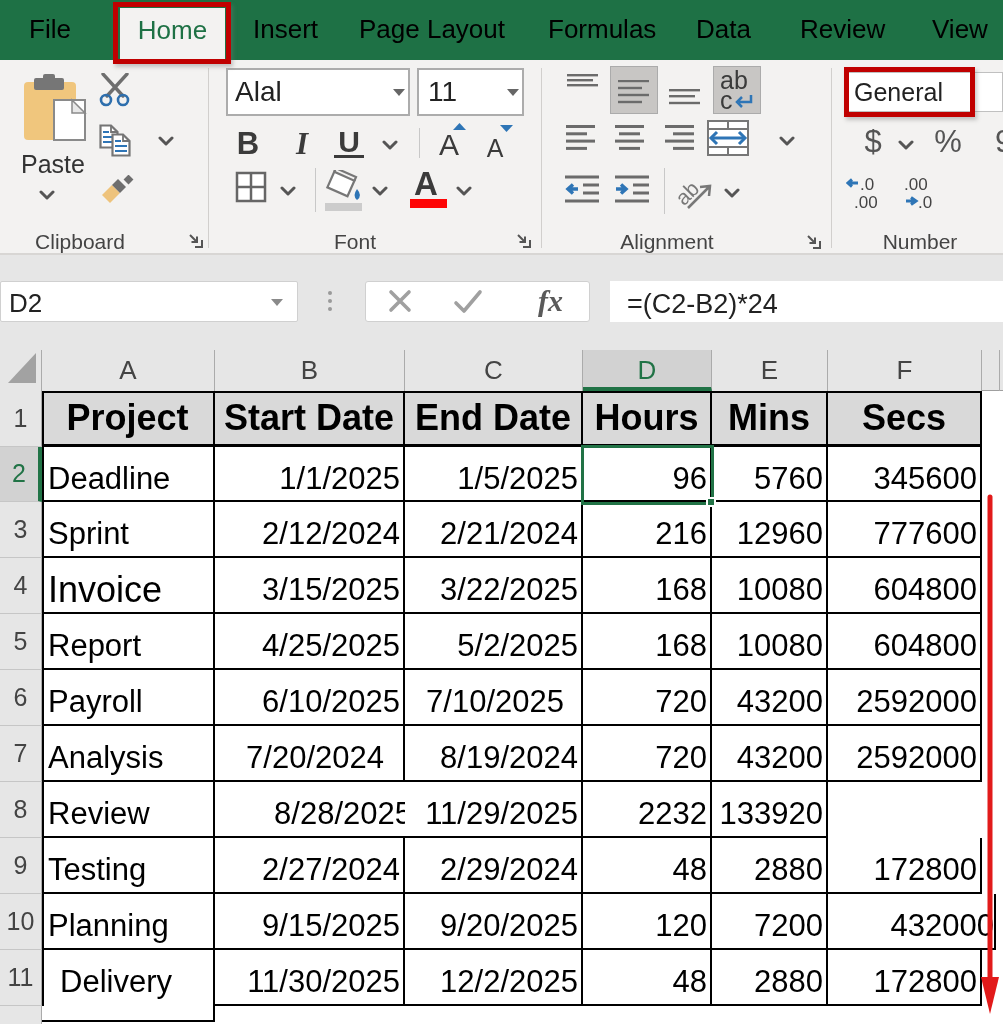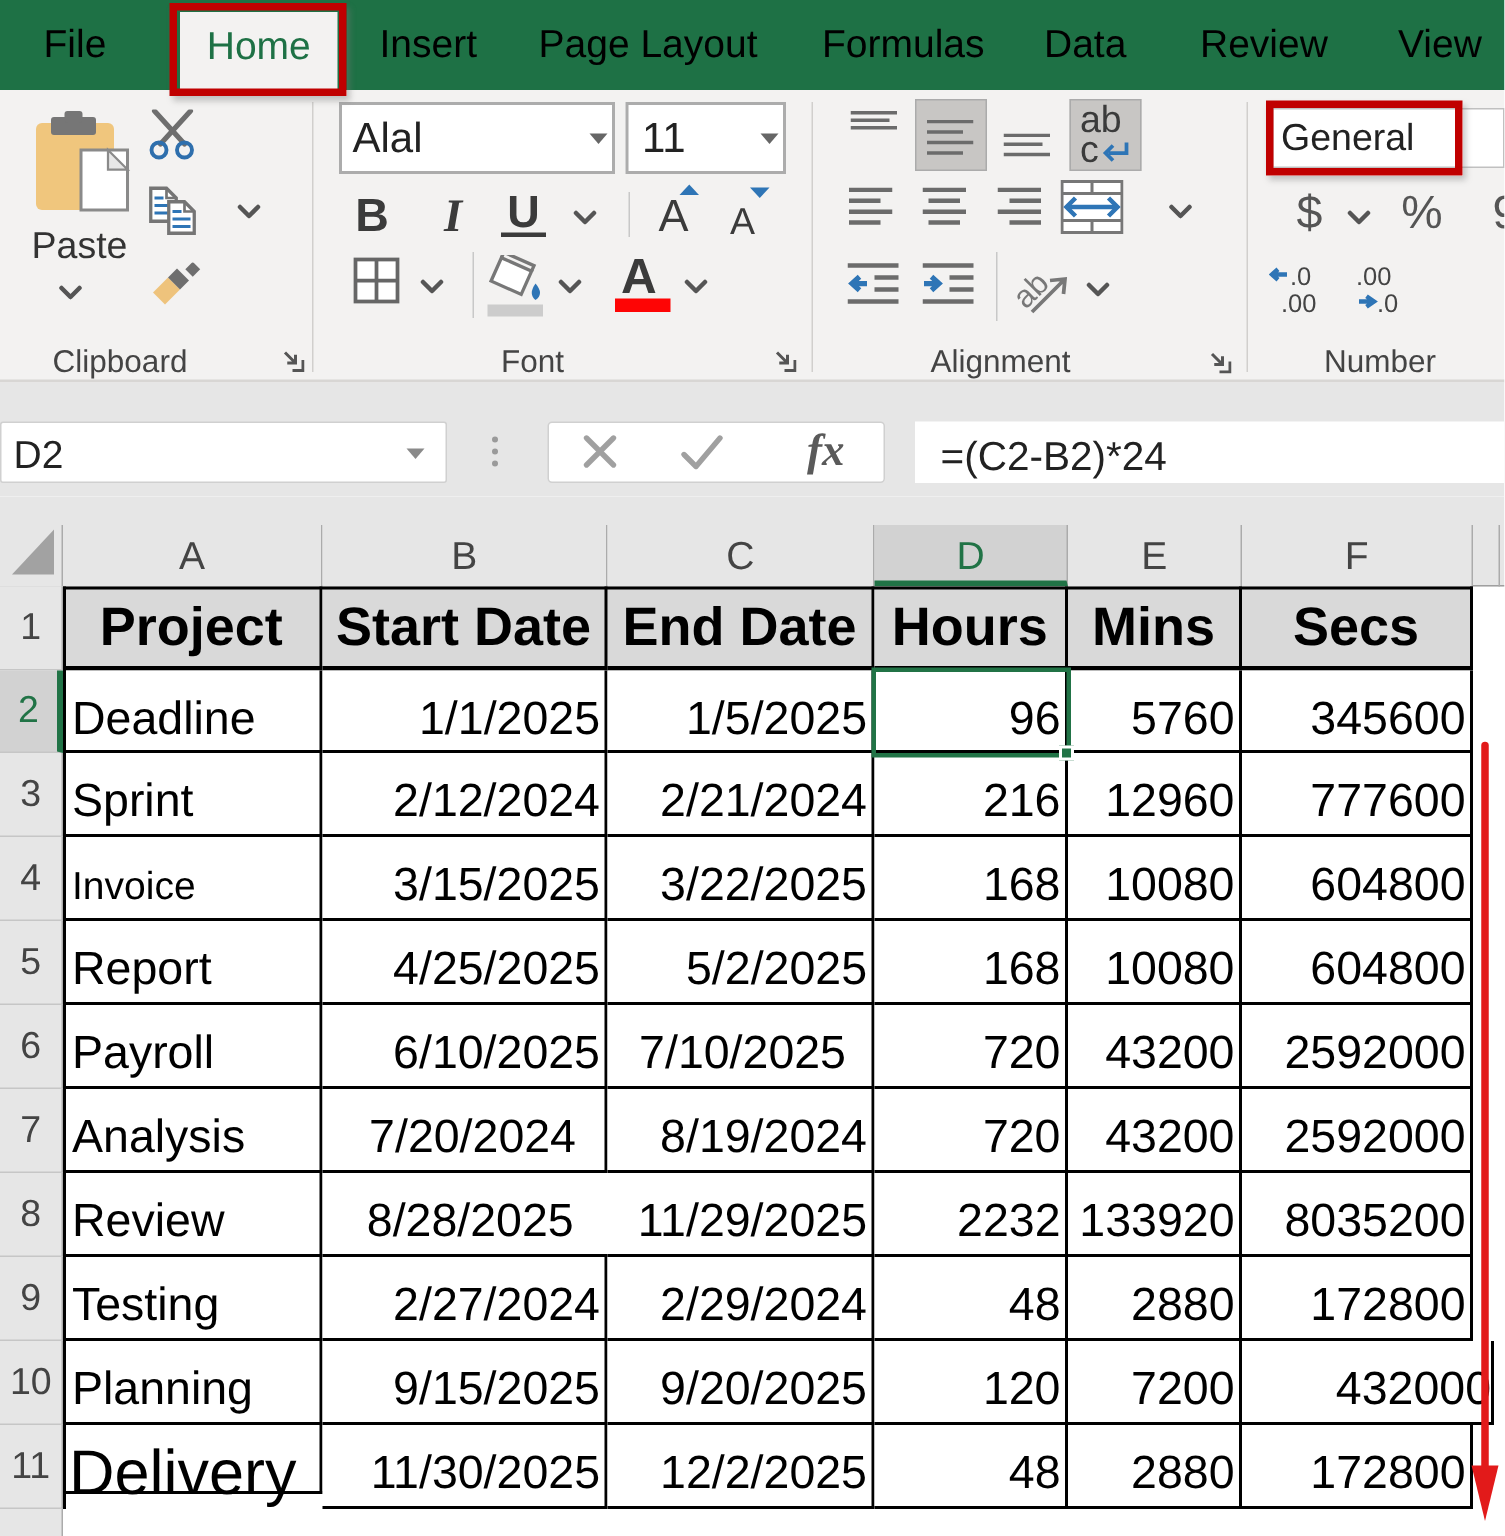--- a/index.html
+++ b/index.html
@@ -305,21 +305,21 @@
 <div class="abs" style="left:405px;top:116px;width:178px;height:55px;border-right:2px solid #000;border-bottom:2px solid #000;background:#fff;font-size:31px;line-height:63px;text-align:right;padding-right:3px;">1/5/2025</div>
 <div class="abs" style="left:583px;top:116px;width:129px;height:55px;border-right:2px solid #000;border-bottom:2px solid #000;background:#fff;font-size:31px;line-height:63px;text-align:right;padding-right:3px;">96</div>
 <div class="abs" style="left:712px;top:116px;width:116px;height:55px;border-right:2px solid #000;border-bottom:2px solid #000;background:#fff;font-size:31px;line-height:63px;text-align:right;padding-right:3px;">5760</div>
 <div class="abs" style="left:828px;top:116px;width:154px;height:55px;border-right:2px solid #000;border-bottom:2px solid #000;background:#fff;font-size:31px;line-height:63px;text-align:right;padding-right:3px;">345600</div>
 <div class="abs" style="left:42px;top:171px;width:173px;height:56px;border-right:2px solid #000;border-bottom:2px solid #000;background:#fff;font-size:31px;line-height:64px;text-align:left;padding-left:6px;">Sprint</div>
 <div class="abs" style="left:215px;top:171px;width:190px;height:56px;border-right:2px solid #000;border-bottom:2px solid #000;background:#fff;font-size:31px;line-height:64px;text-align:right;padding-right:3px;">2/12/2024</div>
 <div class="abs" style="left:405px;top:171px;width:178px;height:56px;border-right:2px solid #000;border-bottom:2px solid #000;background:#fff;font-size:31px;line-height:64px;text-align:right;padding-right:3px;">2/21/2024</div>
 <div class="abs" style="left:583px;top:171px;width:129px;height:56px;border-right:2px solid #000;border-bottom:2px solid #000;background:#fff;font-size:31px;line-height:64px;text-align:right;padding-right:3px;">216</div>
 <div class="abs" style="left:712px;top:171px;width:116px;height:56px;border-right:2px solid #000;border-bottom:2px solid #000;background:#fff;font-size:31px;line-height:64px;text-align:right;padding-right:3px;">12960</div>
 <div class="abs" style="left:828px;top:171px;width:154px;height:56px;border-right:2px solid #000;border-bottom:2px solid #000;background:#fff;font-size:31px;line-height:64px;text-align:right;padding-right:3px;">777600</div>
-<div class="abs" style="left:42px;top:227px;width:173px;height:56px;border-right:2px solid #000;border-bottom:2px solid #000;background:#fff;font-size:26px;line-height:64px;text-align:left;padding-left:6px;">Invoice</div>
+<div class="abs" style="left:42px;top:227px;width:173px;height:56px;border-right:2px solid #000;border-bottom:2px solid #000;background:#fff;font-size:36px;line-height:64px;text-align:left;padding-left:6px;">Invoice</div>
 <div class="abs" style="left:215px;top:227px;width:190px;height:56px;border-right:2px solid #000;border-bottom:2px solid #000;background:#fff;font-size:31px;line-height:64px;text-align:right;padding-right:3px;">3/15/2025</div>
 <div class="abs" style="left:405px;top:227px;width:178px;height:56px;border-right:2px solid #000;border-bottom:2px solid #000;background:#fff;font-size:31px;line-height:64px;text-align:right;padding-right:3px;">3/22/2025</div>
 <div class="abs" style="left:583px;top:227px;width:129px;height:56px;border-right:2px solid #000;border-bottom:2px solid #000;background:#fff;font-size:31px;line-height:64px;text-align:right;padding-right:3px;">168</div>
 <div class="abs" style="left:712px;top:227px;width:116px;height:56px;border-right:2px solid #000;border-bottom:2px solid #000;background:#fff;font-size:31px;line-height:64px;text-align:right;padding-right:3px;">10080</div>
 <div class="abs" style="left:828px;top:227px;width:154px;height:56px;border-right:2px solid #000;border-bottom:2px solid #000;background:#fff;font-size:31px;line-height:64px;text-align:right;padding-right:3px;">604800</div>
 <div class="abs" style="left:42px;top:283px;width:173px;height:56px;border-right:2px solid #000;border-bottom:2px solid #000;background:#fff;font-size:31px;line-height:64px;text-align:left;padding-left:6px;">Report</div>
 <div class="abs" style="left:215px;top:283px;width:190px;height:56px;border-right:2px solid #000;border-bottom:2px solid #000;background:#fff;font-size:31px;line-height:64px;text-align:right;padding-right:3px;">4/25/2025</div>
 <div class="abs" style="left:405px;top:283px;width:178px;height:56px;border-right:2px solid #000;border-bottom:2px solid #000;background:#fff;font-size:31px;line-height:64px;text-align:right;padding-right:3px;">5/2/2025</div>
 <div class="abs" style="left:583px;top:283px;width:129px;height:56px;border-right:2px solid #000;border-bottom:2px solid #000;background:#fff;font-size:31px;line-height:64px;text-align:right;padding-right:3px;">168</div>
 <div class="abs" style="left:712px;top:283px;width:116px;height:56px;border-right:2px solid #000;border-bottom:2px solid #000;background:#fff;font-size:31px;line-height:64px;text-align:right;padding-right:3px;">10080</div>
@@ -330,38 +330,37 @@
 <div class="abs" style="left:583px;top:339px;width:129px;height:56px;border-right:2px solid #000;border-bottom:2px solid #000;background:#fff;font-size:31px;line-height:64px;text-align:right;padding-right:3px;">720</div>
 <div class="abs" style="left:712px;top:339px;width:116px;height:56px;border-right:2px solid #000;border-bottom:2px solid #000;background:#fff;font-size:31px;line-height:64px;text-align:right;padding-right:3px;">43200</div>
 <div class="abs" style="left:828px;top:339px;width:154px;height:56px;border-right:2px solid #000;border-bottom:2px solid #000;background:#fff;font-size:31px;line-height:64px;text-align:right;padding-right:3px;">2592000</div>
 <div class="abs" style="left:42px;top:395px;width:173px;height:56px;border-right:2px solid #000;border-bottom:2px solid #000;background:#fff;font-size:31px;line-height:64px;text-align:left;padding-left:6px;">Analysis</div>
 <div class="abs" style="left:215px;top:395px;width:190px;height:56px;border-right:2px solid #000;border-bottom:2px solid #000;background:#fff;font-size:31px;line-height:64px;text-align:right;padding-right:19px;">7/20/2024</div>
 <div class="abs" style="left:405px;top:395px;width:178px;height:56px;border-right:2px solid #000;border-bottom:2px solid #000;background:#fff;font-size:31px;line-height:64px;text-align:right;padding-right:3px;">8/19/2024</div>
 <div class="abs" style="left:583px;top:395px;width:129px;height:56px;border-right:2px solid #000;border-bottom:2px solid #000;background:#fff;font-size:31px;line-height:64px;text-align:right;padding-right:3px;">720</div>
 <div class="abs" style="left:712px;top:395px;width:116px;height:56px;border-right:2px solid #000;border-bottom:2px solid #000;background:#fff;font-size:31px;line-height:64px;text-align:right;padding-right:3px;">43200</div>
 <div class="abs" style="left:828px;top:395px;width:154px;height:56px;border-right:2px solid #000;border-bottom:2px solid #000;background:#fff;font-size:31px;line-height:64px;text-align:right;padding-right:3px;">2592000</div>
 <div class="abs" style="left:42px;top:451px;width:173px;height:56px;border-right:2px solid #000;border-bottom:2px solid #000;background:#fff;font-size:31px;line-height:64px;text-align:left;padding-left:6px;">Review</div>
-<div class="abs" style="left:215px;top:451px;width:202px;height:56px;border-right:2px solid #000;border-bottom:2px solid #000;background:#fff;font-size:31px;line-height:64px;text-align:center;padding-right:3px;">8/28/2025</div>
+<div class="abs" style="left:215px;top:451px;width:202px;height:56px;border-right:2px solid #000;border-bottom:2px solid #000;background:#fff;font-size:31px;line-height:64px;text-align:right;padding-right:3px;">8/28/2025</div>
 <div class="abs" style="left:405px;top:451px;width:178px;height:56px;border-right:2px solid #000;border-bottom:2px solid #000;background:#fff;font-size:31px;line-height:64px;text-align:right;padding-right:3px;">11/29/2025</div>
 <div class="abs" style="left:583px;top:451px;width:129px;height:56px;border-right:2px solid #000;border-bottom:2px solid #000;background:#fff;font-size:31px;line-height:64px;text-align:right;padding-right:3px;">2232</div>
 <div class="abs" style="left:712px;top:451px;width:116px;height:56px;border-right:2px solid #000;border-bottom:2px solid #000;background:#fff;font-size:31px;line-height:64px;text-align:right;padding-right:3px;">133920</div>
-<div class="abs" style="left:828px;top:451px;width:154px;height:56px;border-right:2px solid #000;border-bottom:2px solid #000;background:#fff;font-size:31px;line-height:64px;text-align:right;padding-right:3px;">8035200</div>
 <div class="abs" style="left:42px;top:507px;width:173px;height:56px;border-right:2px solid #000;border-bottom:2px solid #000;background:#fff;font-size:31px;line-height:64px;text-align:left;padding-left:6px;">Testing</div>
 <div class="abs" style="left:215px;top:507px;width:190px;height:56px;border-right:2px solid #000;border-bottom:2px solid #000;background:#fff;font-size:31px;line-height:64px;text-align:right;padding-right:3px;">2/27/2024</div>
 <div class="abs" style="left:405px;top:507px;width:178px;height:56px;border-right:2px solid #000;border-bottom:2px solid #000;background:#fff;font-size:31px;line-height:64px;text-align:right;padding-right:3px;">2/29/2024</div>
 <div class="abs" style="left:583px;top:507px;width:129px;height:56px;border-right:2px solid #000;border-bottom:2px solid #000;background:#fff;font-size:31px;line-height:64px;text-align:right;padding-right:3px;">48</div>
 <div class="abs" style="left:712px;top:507px;width:116px;height:56px;border-right:2px solid #000;border-bottom:2px solid #000;background:#fff;font-size:31px;line-height:64px;text-align:right;padding-right:3px;">2880</div>
 <div class="abs" style="left:828px;top:507px;width:154px;height:56px;border-right:2px solid #000;border-bottom:2px solid #000;background:#fff;font-size:31px;line-height:64px;text-align:right;padding-right:3px;">172800</div>
 <div class="abs" style="left:42px;top:563px;width:173px;height:56px;border-right:2px solid #000;border-bottom:2px solid #000;background:#fff;font-size:31px;line-height:64px;text-align:left;padding-left:6px;">Planning</div>
 <div class="abs" style="left:215px;top:563px;width:190px;height:56px;border-right:2px solid #000;border-bottom:2px solid #000;background:#fff;font-size:31px;line-height:64px;text-align:right;padding-right:3px;">9/15/2025</div>
 <div class="abs" style="left:405px;top:563px;width:178px;height:56px;border-right:2px solid #000;border-bottom:2px solid #000;background:#fff;font-size:31px;line-height:64px;text-align:right;padding-right:3px;">9/20/2025</div>
 <div class="abs" style="left:583px;top:563px;width:129px;height:56px;border-right:2px solid #000;border-bottom:2px solid #000;background:#fff;font-size:31px;line-height:64px;text-align:right;padding-right:3px;">120</div>
 <div class="abs" style="left:712px;top:563px;width:116px;height:56px;border-right:2px solid #000;border-bottom:2px solid #000;background:#fff;font-size:31px;line-height:64px;text-align:right;padding-right:3px;">7200</div>
 <div class="abs" style="left:828px;top:563px;width:168px;height:56px;border-right:2px solid #000;border-bottom:2px solid #000;background:#fff;font-size:31px;line-height:64px;text-align:right;padding-right:0;">432000</div>
-<div class="abs" style="left:42px;top:619px;width:173px;height:46px;border-right:2px solid #000;border-bottom:2px solid #000;background:#fff;font-size:42px;line-height:64px;text-align:left;padding-left:4px;">Delivery</div>
+<div class="abs" style="left:42px;top:619px;width:173px;height:72px;border-right:2px solid #000;border-bottom:2px solid #000;background:#fff;font-size:31px;line-height:64px;text-align:left;padding-left:18px;">Delivery</div>
 <div class="abs" style="left:215px;top:619px;width:190px;height:56px;border-right:2px solid #000;border-bottom:2px solid #000;background:#fff;font-size:31px;line-height:64px;text-align:right;padding-right:3px;">11/30/2025</div>
 <div class="abs" style="left:405px;top:619px;width:178px;height:56px;border-right:2px solid #000;border-bottom:2px solid #000;background:#fff;font-size:31px;line-height:64px;text-align:right;padding-right:3px;">12/2/2025</div>
 <div class="abs" style="left:583px;top:619px;width:129px;height:56px;border-right:2px solid #000;border-bottom:2px solid #000;background:#fff;font-size:31px;line-height:64px;text-align:right;padding-right:3px;">48</div>
 <div class="abs" style="left:712px;top:619px;width:116px;height:56px;border-right:2px solid #000;border-bottom:2px solid #000;background:#fff;font-size:31px;line-height:64px;text-align:right;padding-right:3px;">2880</div>
 <div class="abs" style="left:828px;top:619px;width:154px;height:56px;border-right:2px solid #000;border-bottom:2px solid #000;background:#fff;font-size:31px;line-height:64px;text-align:right;padding-right:3px;">172800</div>
 <div class="abs" style="left:42px;top:60px;width:940px;height:2px;background:#000;"></div>
 <div class="abs" style="left:42px;top:60px;width:2px;height:615px;background:#000;"></div>
 <div class="abs" style="left:581px;top:114px;width:133px;height:60px;border:3px solid #217346;background:transparent;"></div>
 <div class="abs" style="left:706px;top:166px;width:10px;height:10px;background:#217346;border:2px solid #fff;"></div>
 <svg class="abs" style="left:975px;top:160px;width:28px;height:533px;" viewBox="0 0 28 533">

